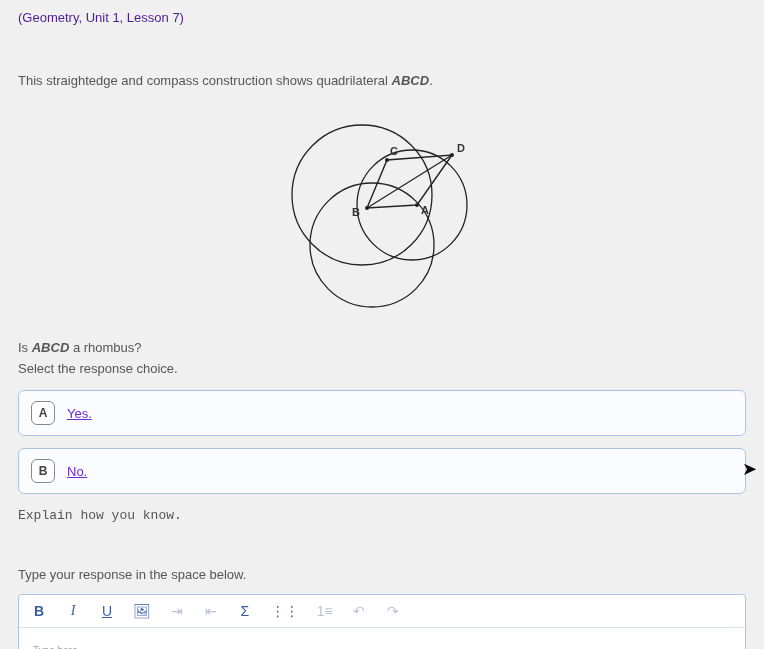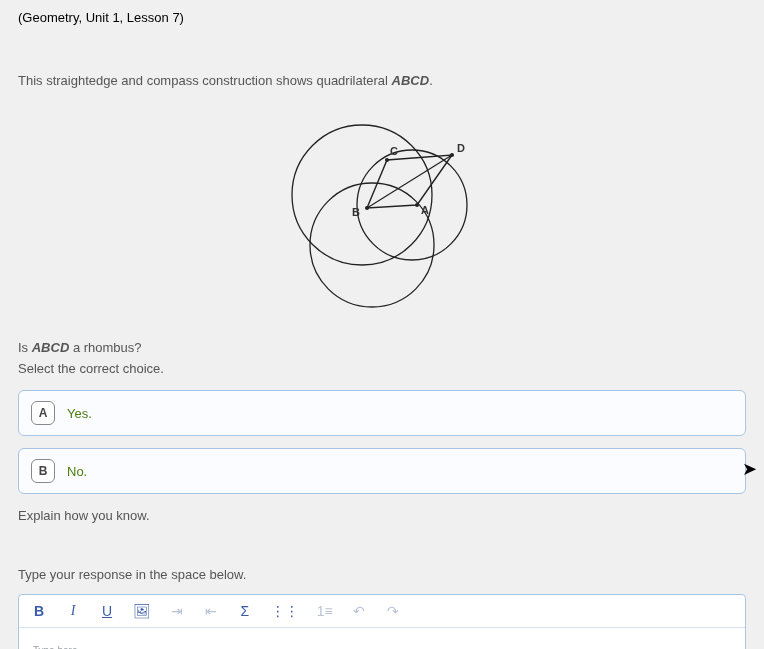--- a/index.html
+++ b/index.html
@@ -4,21 +4,21 @@
   <style>
     * { box-sizing: border-box; margin: 0; padding: 0; }
     body {
       font-family: Arial, Helvetica, sans-serif;
       background: #f0f0f0;
       padding: 10px 18px;
       color: #4a4a4a;
       width: 764px;
       font-size: 13px;
     }
-    .source { color: #000000; margin-bottom: 10px; }
+    .source { color: #4c1d95; margin-bottom: 10px; }
     .prompt-line { color: #555; margin-bottom: 12px; margin-top: 48px; }
     .prompt-line .abcd { font-weight: bold; font-style: italic; }
     .figure-wrap {
       display: flex;
       justify-content: center;
       margin: 8px 0 20px;
     }
     .figure { width: 260px; height: 220px; }
     .question { margin-bottom: 6px; color:#555;}
     .question .abcd { font-weight: bold; font-style: italic; }
@@ -37,22 +37,22 @@
     .choice-key {
       border: 1px solid #888;
       border-radius: 6px;
       width: 24px; height: 24px;
       display: flex; align-items: center; justify-content: center;
       font-weight: bold;
       font-size: 12px;
       color:#444;
       background:#fff;
     }
-    .choice-text { color:#4d7c0f; }
-    .explain { margin-top: 14px; color:#555; margin-bottom: 8px; }
+    .choice-text { color:#6d28d9;text-decoration:underline; }
+    .explain { margin-top: 14px; color:#555; margin-bottom: 8px; font-family: Liberation Mono, monospace; }
     .type-prompt { color:#555; margin-bottom: 12px; margin-top: 44px; }
     .editor {
       border: 1px solid #a8c5e6;
       border-radius: 4px;
       background:#fff;
     }
     .toolbar {
       display: flex;
       align-items: center;
       gap: 18px;
@@ -126,21 +126,21 @@
     <text x="100" y="116">B</text>
     <text x="138" y="55">C</text>
     <text x="205" y="52">D</text>
   </svg>
 </div>
 
 <div class="question">
   <span>Is </span><span class="abcd">ABCD</span><span> a rhombus?</span>
 </div>
 
-<div class="select-prompt">Select the correct choice.</div>
+<div class="select-prompt">Select the response choice.</div>
 
 <div class="choice">
   <div class="choice-key">A</div>
   <div class="choice-text">Yes.</div>
 </div>
 
 <div class="choice">
   <div class="choice-key">B</div>
   <div class="choice-text">No.</div>
 </div>

